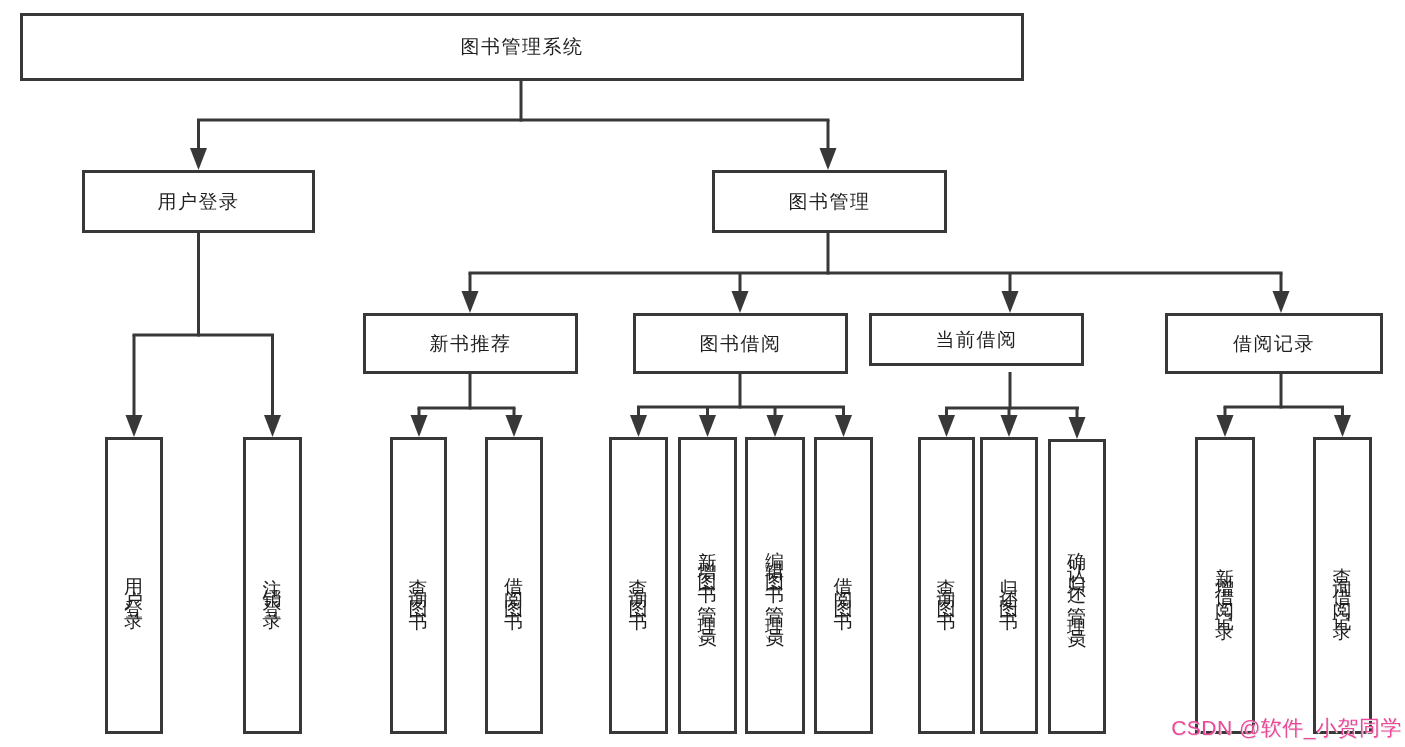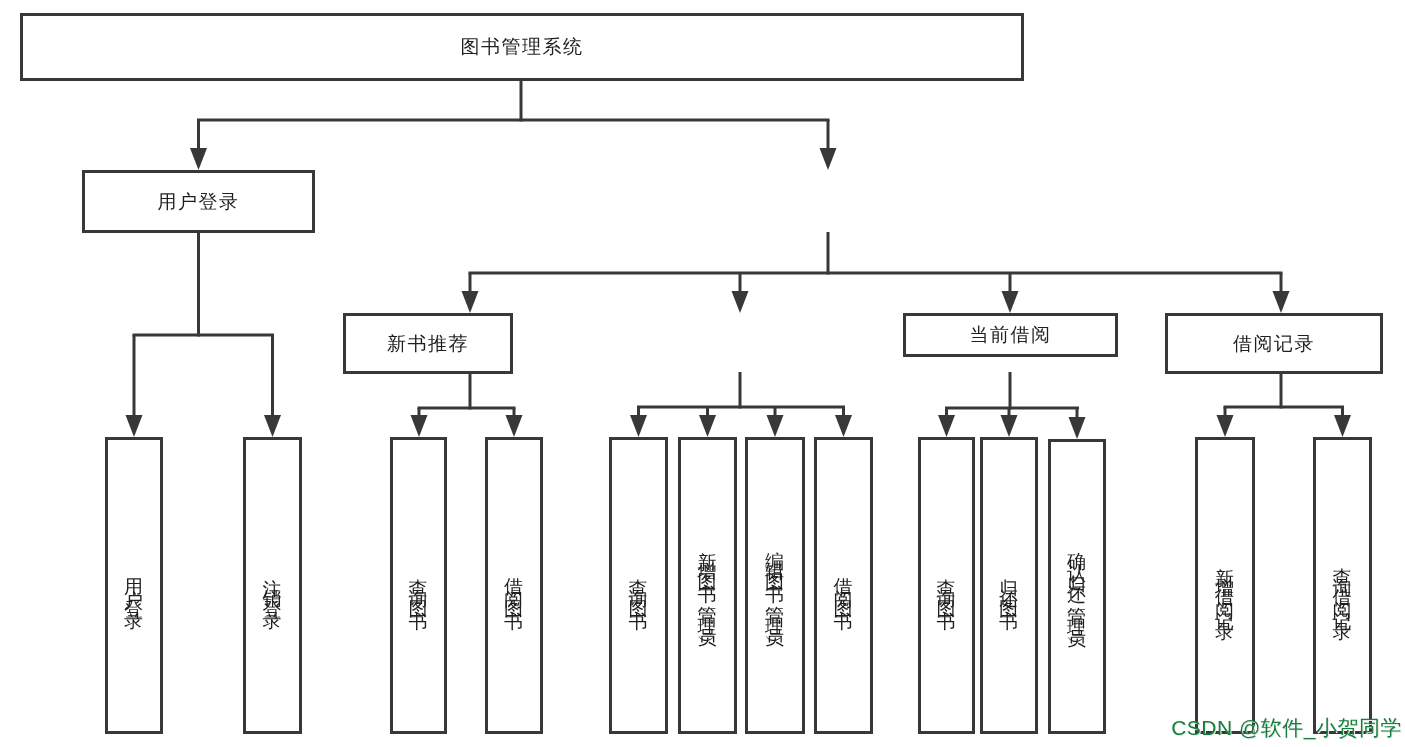--- a/index.html
+++ b/index.html
@@ -14,21 +14,21 @@
     display:flex;align-items:center;justify-content:center;
     color:#1f1f1f;
   }
   .h-label{font-size:19px;letter-spacing:1.5px;white-space:nowrap;}
   .v-label{
     writing-mode:vertical-rl;text-orientation:mixed;
     font-size:19px;letter-spacing:0.58em;line-height:1;white-space:nowrap;
   }
   .watermark{
     position:absolute;right:3px;bottom:5px;
-    font-size:21px;color:#15803d;letter-spacing:0.5px;white-space:nowrap;
+    font-size:21px;color:#ec4899;letter-spacing:0.5px;white-space:nowrap;
     text-shadow:1px 1px 0 #e8e8e8;
   }
 </style>
 </head>
 <body>
 
 <div class="stage">
 
   <svg class="lines" width="1405" height="747" viewBox="0 0 1405 747">
     <g id="plain-lines">
@@ -85,23 +85,25 @@
         <line x1="1225" y1="407" x2="1225" y2="419" stroke="#383838" stroke-width="3"></line>
         <polygon points="1216.5,415 1233.5,415 1225,437" fill="#383838"></polygon>
         <line x1="1342.5" y1="407" x2="1342.5" y2="419" stroke="#383838" stroke-width="3"></line>
         <polygon points="1334,415 1351,415 1342.5,437" fill="#383838"></polygon>
       </g>
   </svg>
 
   <div class="box h-label" style="left:20px;top:13px;width:1004px;height:68px;">图书管理系统</div>
 
   <div class="box h-label" style="left:82px;top:170px;width:233px;height:63px;">用户登录</div>
+  <div class="box h-label" style="left:712px;top:170px;width:235px;height:63px;">图书管理</div>
 
-  <div class="box h-label" style="left:343px;top:313px;width:170px;height:61px;">新书推荐</div>
-  <div class="box h-label" style="left:903px;top:313px;width:215px;height:44px;">当前借阅</div>
+  <div class="box h-label" style="left:363px;top:313px;width:215px;height:61px;">新书推荐</div>
+  <div class="box h-label" style="left:633px;top:313px;width:215px;height:61px;">图书借阅</div>
+  <div class="box h-label" style="left:869px;top:313px;width:215px;height:53px;">当前借阅</div>
   <div class="box h-label" style="left:1165px;top:313px;width:218px;height:61px;">借阅记录</div>
 
   <div class="box v-label" style="left:105px;top:437px;width:58px;height:297px;">用户登录</div>
   <div class="box v-label" style="left:243px;top:437px;width:59px;height:297px;">注销登录</div>
 
   <div class="box v-label" style="left:390px;top:437px;width:57px;height:297px;">查询图书</div>
   <div class="box v-label" style="left:485px;top:437px;width:58px;height:297px;">借阅图书</div>
 
   <div class="box v-label" style="left:609px;top:437px;width:59px;height:297px;">查询图书</div>
   <div class="box v-label" style="left:678px;top:437px;width:59px;height:297px;">新增图书（管理员）</div>

